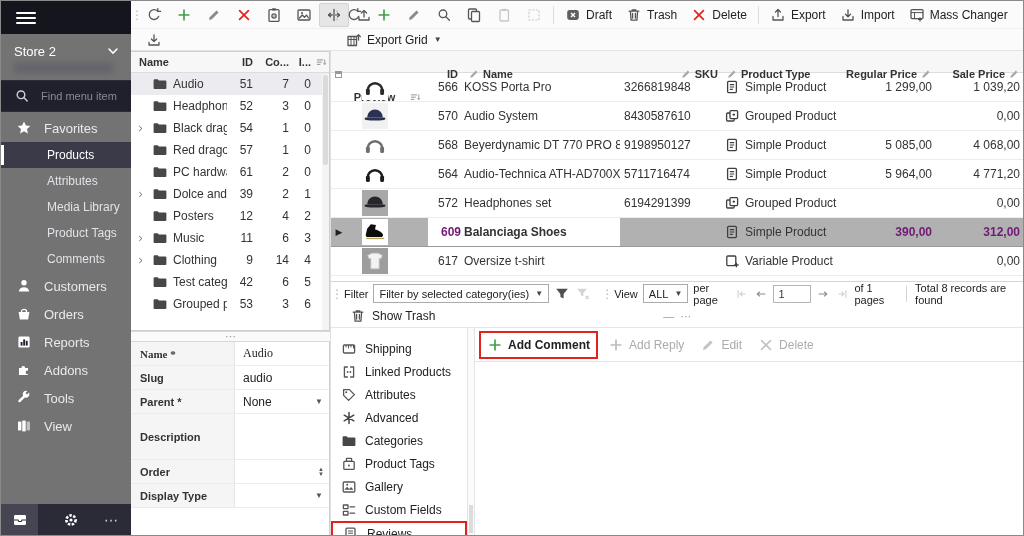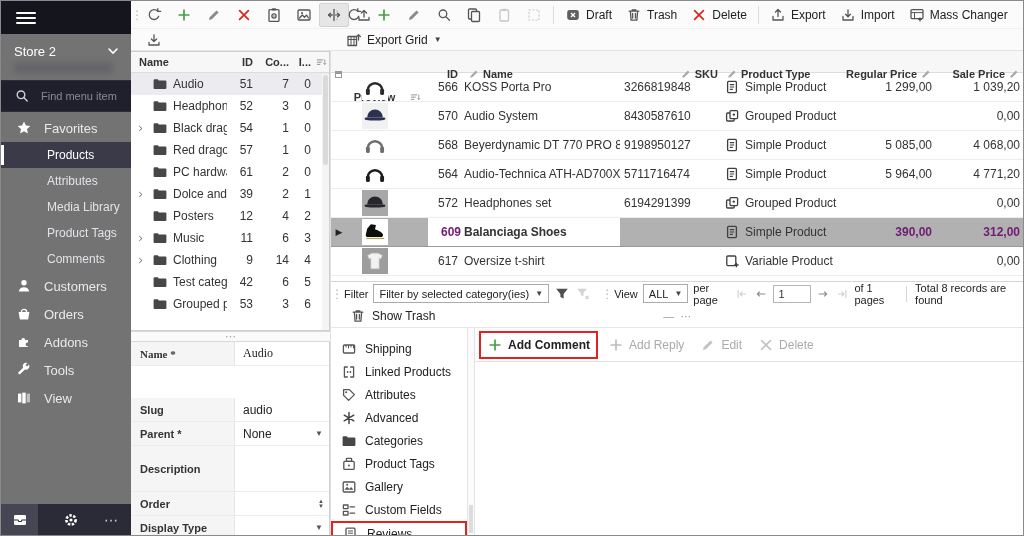--- a/index.html
+++ b/index.html
@@ -178,20 +178,31 @@
             <svg class="ic" viewBox="0 0 16 16">
               <path d="M2.6 6h10.8l-1.3 7.4H3.9z" fill="#fff"></path>
               <path d="M5.4 6a2.6 2.6 0 0 1 5.2 0" stroke="#fff" stroke-width="1.3" fill="none"></path>
             </svg>
           </span>
           <span>Orders</span>
         </div>
         <div class="sb-item">
           <span class="icw">
             <svg class="ic" viewBox="0 0 16 16">
+              <rect x="2.4" y="2.4" width="11.2" height="11.2" rx="1.4" fill="#fff"></rect>
+              <rect x="4.6" y="8" width="1.9" height="3.6" fill="#232330"></rect>
+              <rect x="7.2" y="5.4" width="1.9" height="6.2" fill="#232330"></rect>
+              <rect x="9.8" y="6.8" width="1.9" height="4.8" fill="#232330"></rect>
+            </svg>
+          </span>
+          <span>Reports</span>
+        </div>
+        <div class="sb-item">
+          <span class="icw">
+            <svg class="ic" viewBox="0 0 16 16">
               <path d="M3 6h2.4a1.9 1.9 0 1 1 3.8 0H12v2.5a1.9 1.9 0 1 0 0 3.7V13H3z" fill="#fff"></path>
             </svg>
           </span>
           <span>Addons</span>
         </div>
         <div class="sb-item">
           <span class="icw">
             <svg class="ic" viewBox="0 0 16 16">
               <path d="M13.4 4.2a3.4 3.4 0 0 1-4.5 3.3l-4.6 4.6a1.3 1.3 0 0 1-1.8-1.8l4.6-4.6A3.4 3.4 0 0 1 11.4 1l-1.9 1.9 1.6 1.6 1.9-1.9c.3.5.4 1 .4 1.6z" fill="#fff"></path>
             </svg>
@@ -658,21 +669,21 @@
             </div>
         </div>
         <div class="hsplit">⋯</div>
         <div class="form-panel" id="form-panel">
             <div class="frow" style="height: 24px; font-family: Liberation Serif, serif;">
               <div class="flabel">Name *</div>
               <div class="fval">
                 <span>Audio</span>
               </div>
             </div>
-            <div class="frow" style="height: 24px; margin-top: 32px;">
+            <div class="frow" style="height: 24px;">
               <div class="flabel">Slug</div>
               <div class="fval">
                 <span>audio</span>
               </div>
             </div>
             <div class="frow" style="height: 24px;">
               <div class="flabel">Parent *</div>
               <div class="fval">
                 <span>None</span>
                 <span class="fcaret">▼</span>

